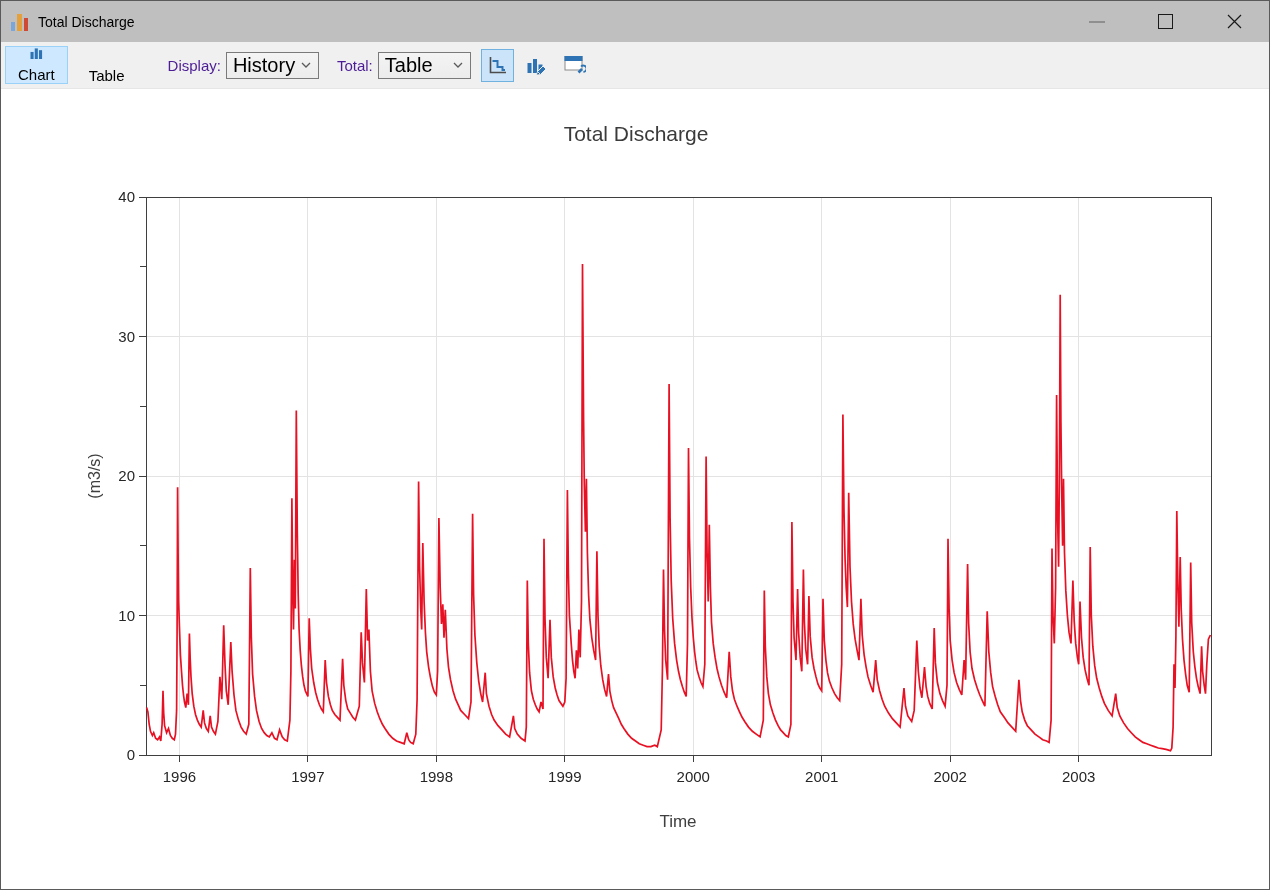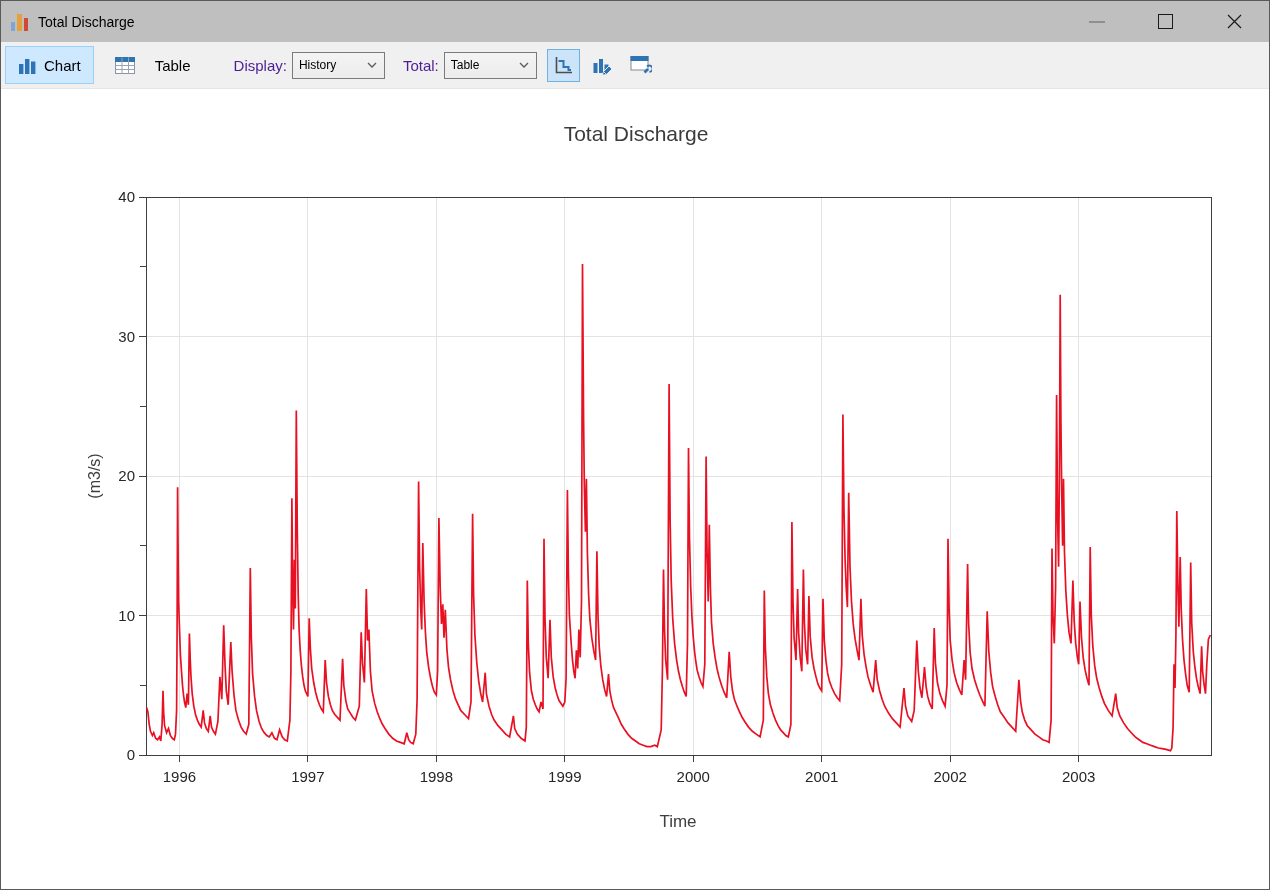--- a/index.html
+++ b/index.html
@@ -14,30 +14,30 @@
   .appicon .b3{width:4px;height:13px;background:#cf4a35;}
   .titlebar .titletext{margin-left:9px;font-size:14px;color:#000;}
   .wincontrols{position:absolute;right:0;top:0;height:41px;display:flex;}
   .winbtn{width:69px;height:41px;display:flex;align-items:center;justify-content:center;}
   .min-dash{width:16px;height:2px;background:#8f8f8f;}
   .max-box{width:13px;height:13px;border:1.4px solid #1a1a1a;background:transparent;}
   
   .toolbar{position:absolute;left:0;top:41px;width:100%;height:47px;background:#f0f0f0;
            border-bottom:1px solid #e6e6e6;display:flex;align-items:center;z-index:3;box-sizing:border-box;}
   .tbtn{height:36px;display:flex;align-items:center;gap:7px;padding:0 12px;border:1px solid transparent;
-        font-size:15px;color:#000;}
+        font-size:15px;color:#000;flex-direction:column;}
   .tbtn.selected{background:#cde8ff;border:1px solid #9ad1f9;}
   .tbtn-chart{margin-left:4px;}
   .tbtn-table{margin-left:8px;gap:20px;}
   .tb-label{font-size:15px;color:#4c1d95;}
   .lbl-display{margin-left:30px;}
   .lbl-period{margin-left:18px;}
   .combo{margin-left:5px;width:93px;height:27px;box-sizing:border-box;border:1px solid #7a7a7a;
          background:linear-gradient(#f4f4f4,#ececec);display:flex;align-items:center;
-         justify-content:space-between;padding:0 7px 0 6px;font-size:12px;color:#000;}
+         justify-content:space-between;padding:0 7px 0 6px;font-size:20px;color:#000;}
   .iconbtn{width:31px;height:31px;display:flex;align-items:center;justify-content:center;
            border:1px solid transparent;}
   .iconbtn.selected{background:#cbe4f9;border:1px solid #70b1e0;}
   .ib1{margin-left:10px;}
   .ib2{margin-left:6px;}
   .ib3{margin-left:6px;}
   
   .chartsvg{position:absolute;left:0;top:0;width:1270px;height:890px;z-index:1;}
   .chartsvg text{font-family:"Liberation Sans",sans-serif;}
 </style>

